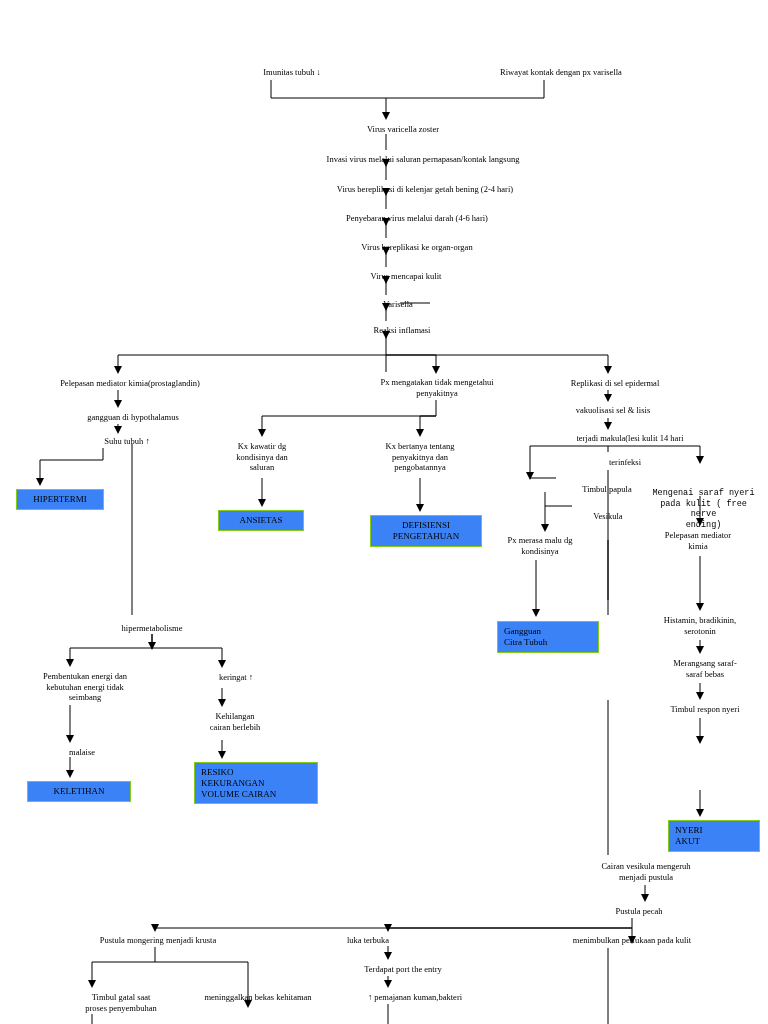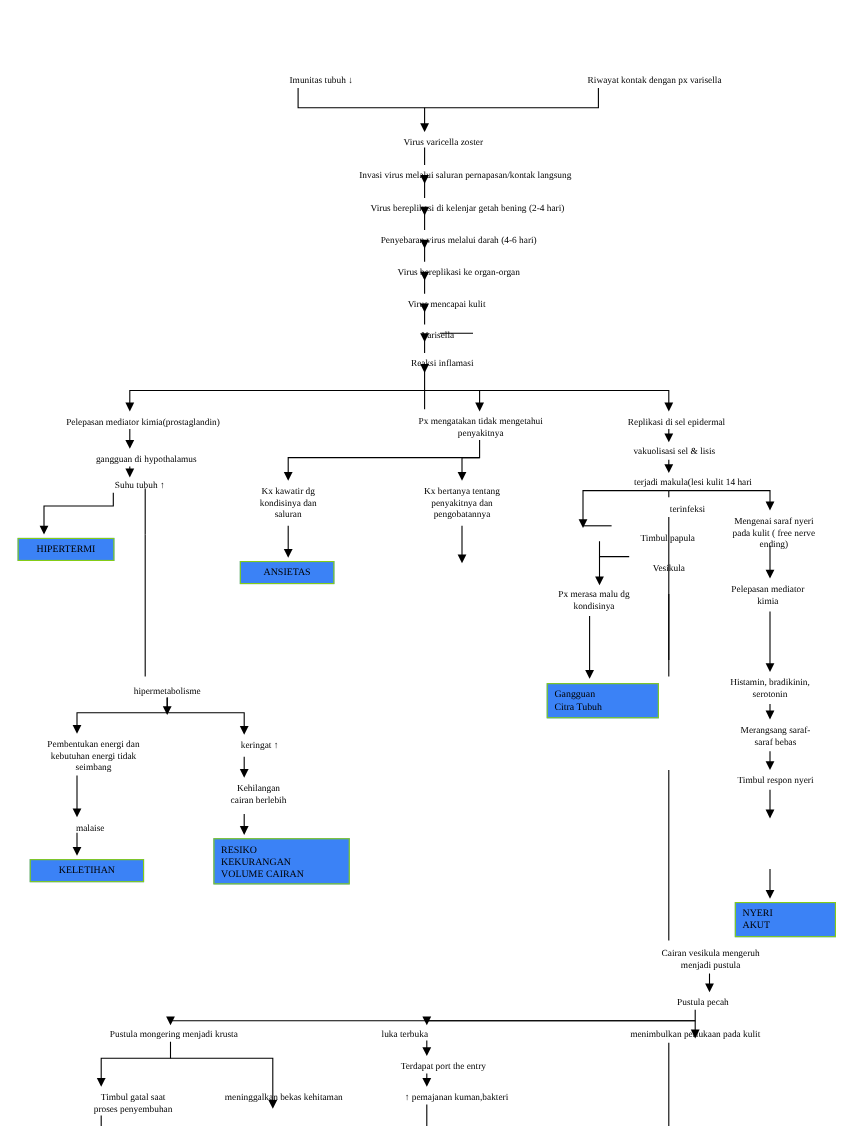--- a/index.html
+++ b/index.html
@@ -128,21 +128,21 @@
       <polygon points="388,932 384,924 392,924"></polygon>
       <polygon points="155,932 151,924 159,924"></polygon>
       <polygon points="388,960 384,952 392,952"></polygon>
       <polygon points="388,988 384,980 392,980"></polygon>
       <polygon points="92,988 88,980 96,980"></polygon>
       <polygon points="248,1008 244,1000 252,1000"></polygon>
     </g>
   </svg>
 
   <div class="node" style="left:232px;top:67px;width:120px;">Imunitas tubuh  ↓</div>
-  <div class="node" style="left:466px;top:67px;width:190px;text-align:right;">Riwayat kontak dengan px varisella</div>
+  <div class="node" style="left:466px;top:67px;width:190px;">Riwayat kontak dengan px varisella</div>
   <div class="node" style="left:338px;top:124px;width:130px;">Virus varicella zoster</div>
   <div class="node" style="left:288px;top:154px;width:270px;">Invasi virus melalui saluran pernapasan/kontak langsung</div>
   <div class="node" style="left:300px;top:184px;width:250px;">Virus bereplikasi di kelenjar getah bening (2-4 hari)</div>
   <div class="node" style="left:312px;top:213px;width:210px;">Penyebaran virus melalui darah (4-6 hari)</div>
   <div class="node" style="left:327px;top:242px;width:180px;">Virus bereplikasi ke organ-organ</div>
   <div class="node" style="left:341px;top:271px;width:130px;">Virus mencapai kulit</div>
   <div class="node" style="left:358px;top:299px;width:80px;">Varisella</div>
   <div class="node" style="left:347px;top:325px;width:110px;">Reaksi inflamasi</div>
 
   <div class="node" style="left:25px;top:378px;width:210px;">Pelepasan mediator kimia(prostaglandin)</div>
@@ -164,33 +164,35 @@
 
   <div class="node" style="left:352px;top:377px;width:170px;">Px mengatakan tidak mengetahui
 penyakitnya</div>
   <div class="node" style="left:212px;top:441px;width:100px;">Kx kawatir dg
 kondisinya dan
 saluran</div>
   <div class="node boxed" style="left:218px;top:510px;width:72px;">ANSIETAS</div>
   <div class="node" style="left:360px;top:441px;width:120px;">Kx bertanya tentang
 penyakitnya dan
 pengobatannya</div>
+  <div class="node boxed" style="left:370px;top:515px;width:98px;">DEFISIENSI
+PENGETAHUAN</div>
 
   <div class="node" style="left:545px;top:378px;width:140px;">Replikasi di sel epidermal</div>
   <div class="node" style="left:548px;top:405px;width:130px;">vakuolisasi sel &amp; lisis</div>
   <div class="node" style="left:550px;top:433px;width:160px;">terjadi makula(lesi kulit 14 hari</div>
   <div class="node" style="left:590px;top:457px;width:70px;">terinfeksi</div>
   <div class="node" style="left:562px;top:484px;width:90px;">Timbul papula</div>
   <div class="node" style="left:578px;top:511px;width:60px;">Vesikula</div>
   <div class="node" style="left:485px;top:535px;width:110px;">Px merasa malu dg
 kondisinya</div>
   <div class="node boxed" style="left:497px;top:621px;width:88px;text-align:left;">Gangguan
 Citra Tubuh</div>
 
-  <div class="node" style="left:646px;top:468px;width:115px;">Mengenai saraf nyeri
+  <div class="node" style="left:646px;top:488px;width:115px;font-family:Liberation Mono, monospace;">Mengenai saraf nyeri
 pada kulit ( free nerve
 ending)</div>
   <div class="node" style="left:648px;top:530px;width:100px;">Pelepasan mediator
 kimia</div>
   <div class="node" style="left:645px;top:615px;width:110px;">Histamin, bradikinin,
 serotonin</div>
   <div class="node" style="left:655px;top:658px;width:100px;">Merangsang saraf-
 saraf bebas</div>
   <div class="node" style="left:650px;top:704px;width:110px;">Timbul respon nyeri</div>
   <div class="node boxed" style="left:668px;top:820px;width:78px;text-align:left;">NYERI

